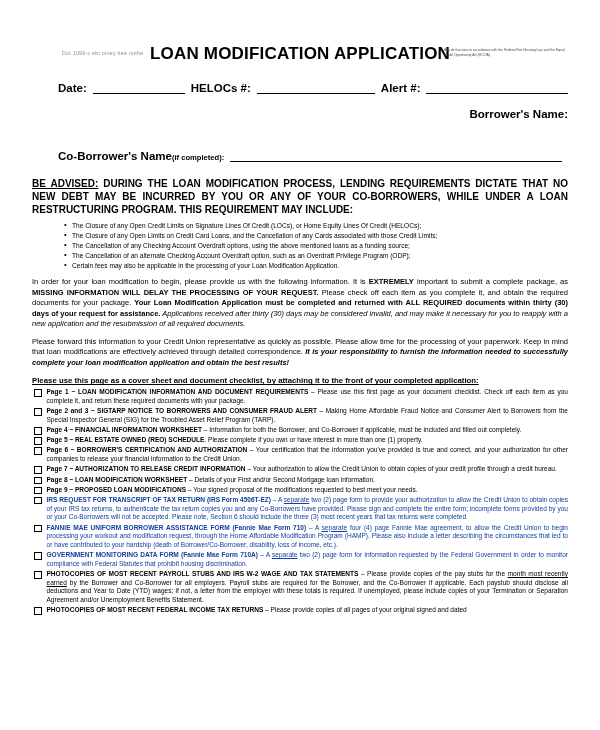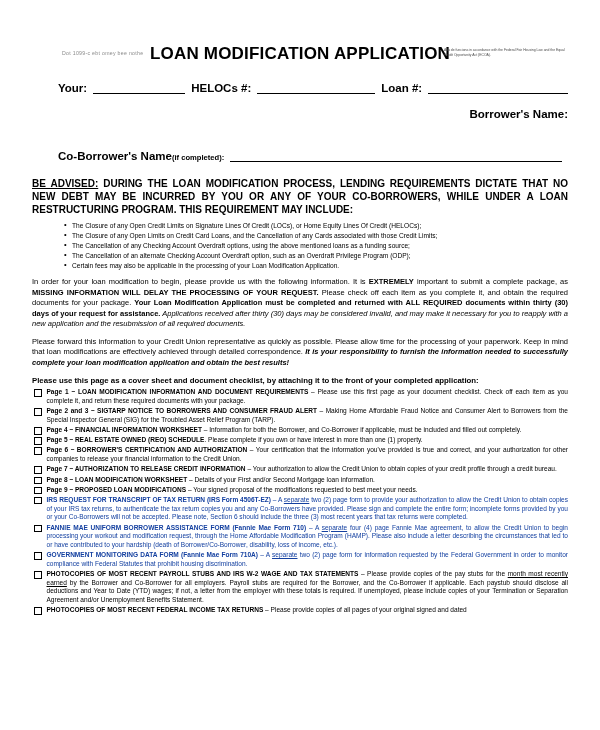--- a/index.html
+++ b/index.html
@@ -115,20 +115,21 @@
     text-align: justify;
   }
   .para b { font-weight: bold; }
   .para i { font-style: italic; }
   .para .bi { font-weight: bold; font-style: italic; }
 
   .coversheet {
     margin-top: 8px;
     font-size: 7.8px;
     font-weight: bold;
+    text-decoration: underline;
   }
 
   .checklist { margin-top: 3px; }
   .cl-item {
     position: relative;
     display: flex;
     align-items: flex-start;
     font-size: 6.55px;
     line-height: 1.33;
     margin-bottom: 1.5px;
@@ -154,25 +155,25 @@
 <body>
 
 <div class="page">
 
   <div class="topline">Dot 1099-c ebt omey bee nothe</div>
   <div class="topright">Ads de funciona in accordance with the Federal Fair Housing Law and the Equal Credit Opportunity Act (ECOA).</div>
 
   <div class="title">LOAN MODIFICATION APPLICATION</div>
 
   <div class="fieldrow r1">
-    <span class="flabel">Your:</span>
+    <span class="flabel">Date:</span>
     <span class="fline date"></span>
     <span class="flabel">HELOCs #:</span>
     <span class="fline member"></span>
-    <span class="flabel">Loan #:</span>
+    <span class="flabel">Alert #:</span>
     <span class="fline loan"></span>
   </div>
 
   <div class="fieldrow r2">
     <span class="flabel">Borrower's Name:</span>
     <span class="fline"></span>
   </div>
 
   <div class="fieldrow r3">
     <span class="flabel">Co-Borrower's Name</span>

